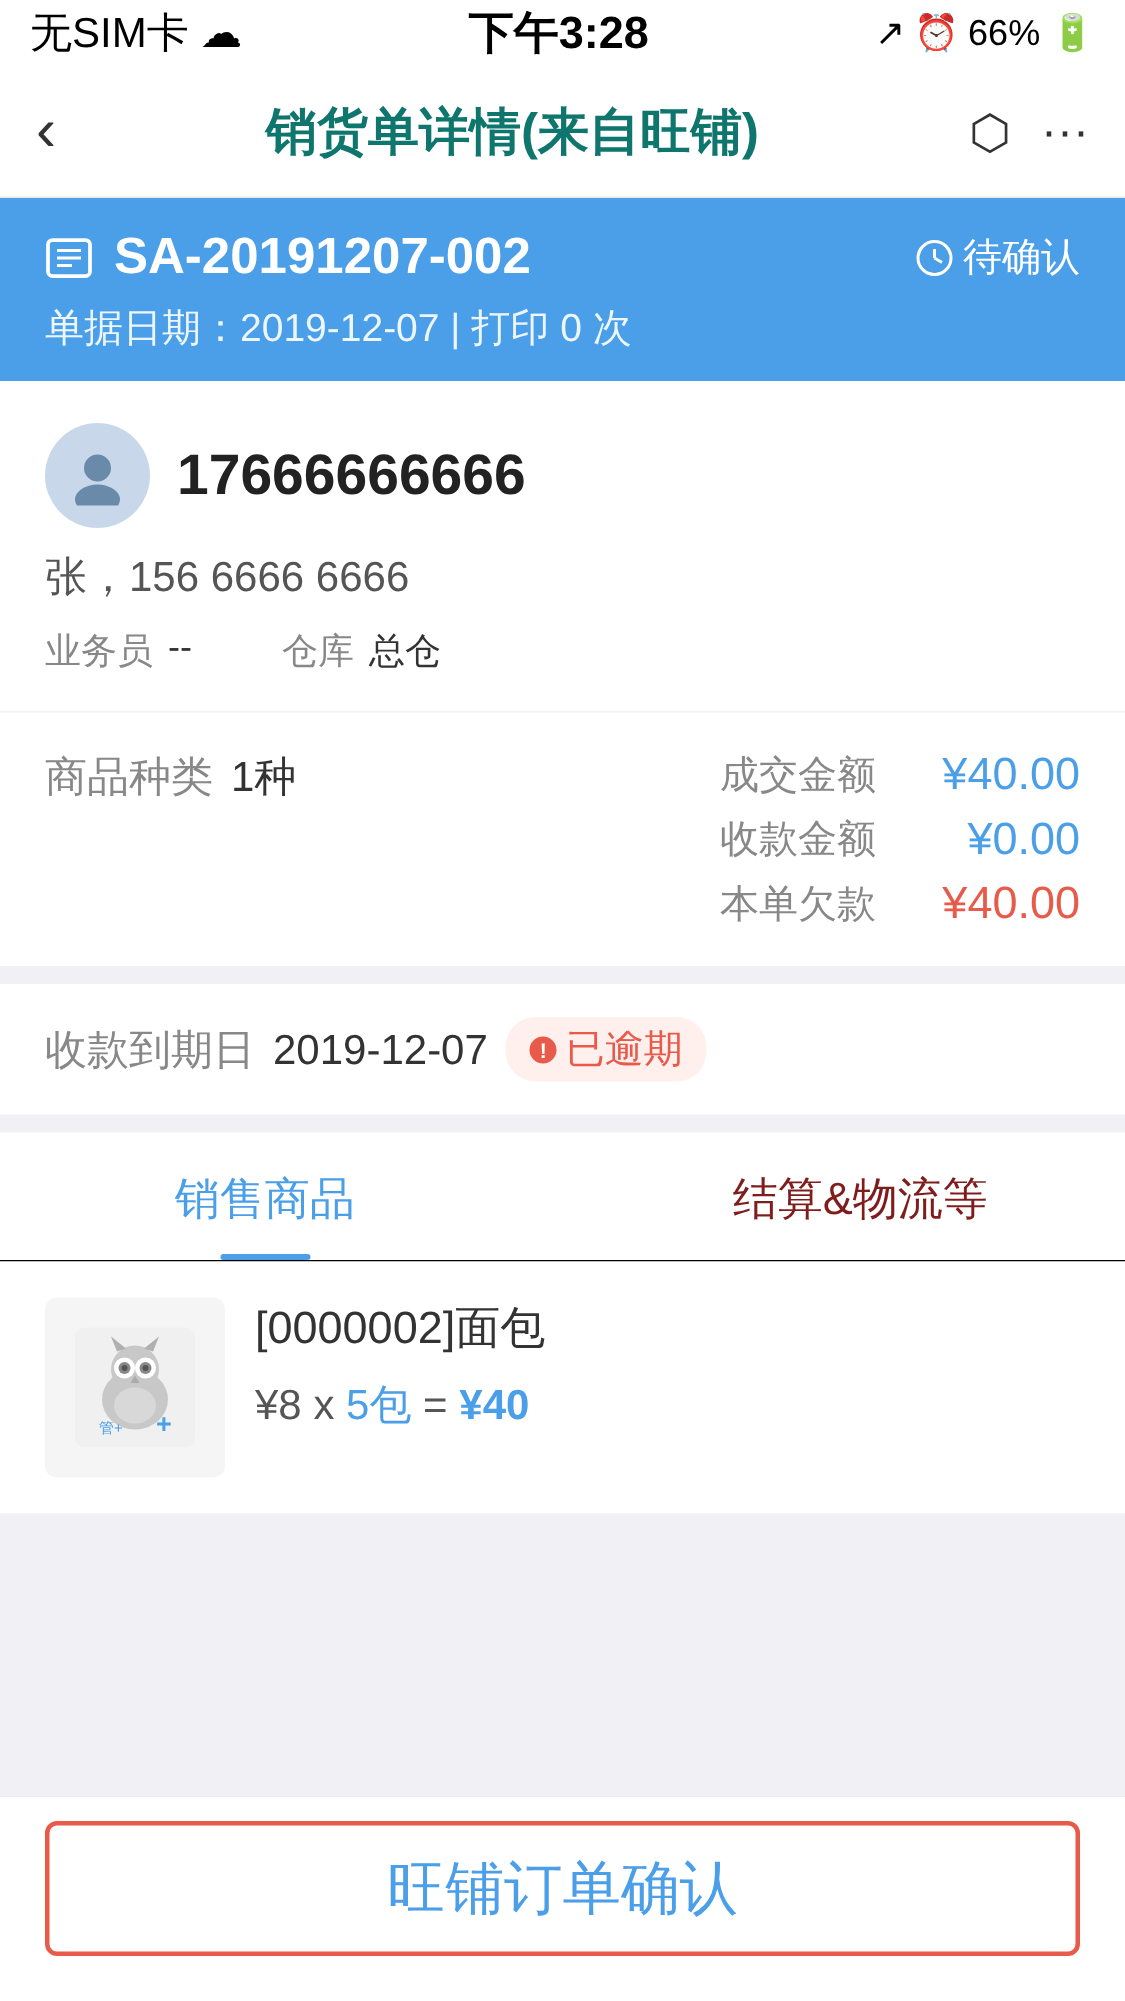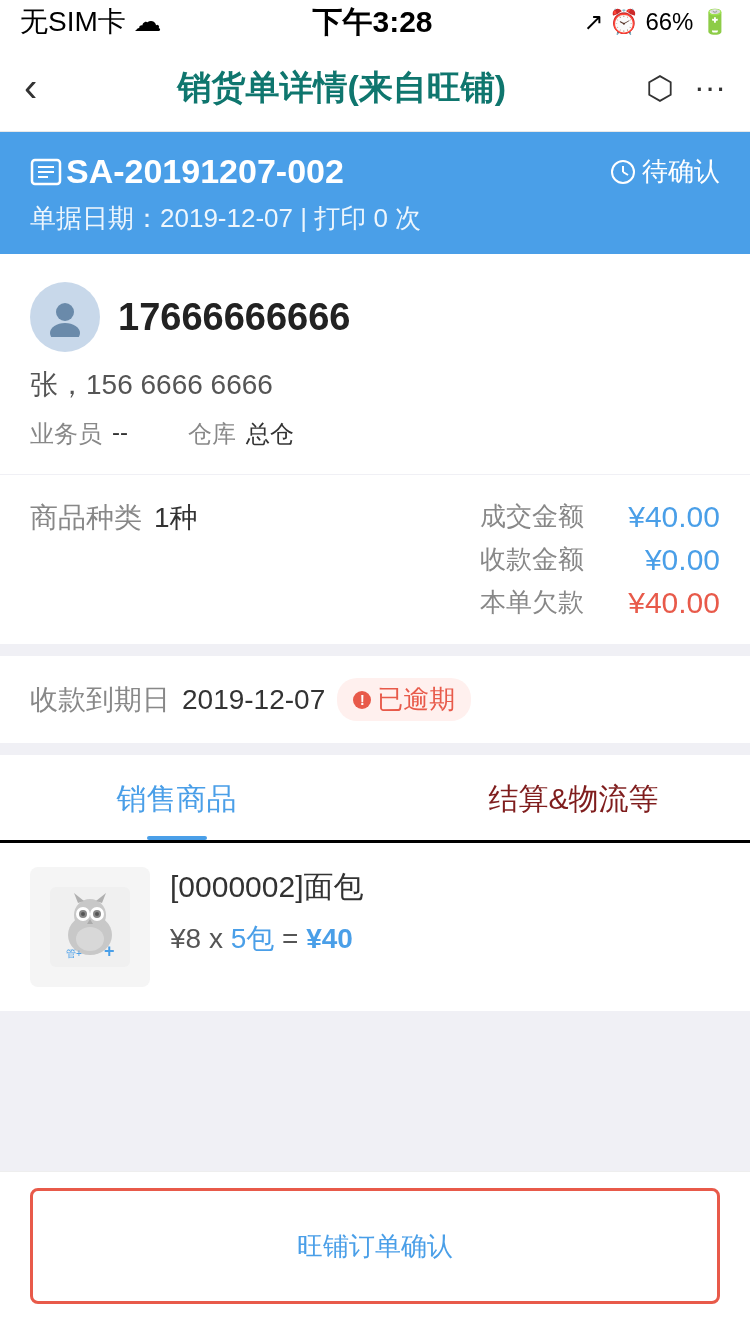--- a/index.html
+++ b/index.html
@@ -78,20 +78,21 @@
     }
     .order-header-top {
       display: flex;
       align-items: center;
       justify-content: space-between;
       margin-bottom: 10px;
     }
     .order-id {
       display: flex;
       align-items: center;
+      gap: 10px;
       font-size: 34px;
       font-weight: 700;
       color: #fff;
     }
     .order-status {
       display: flex;
       align-items: center;
       gap: 6px;
       font-size: 26px;
       color: #fff;
@@ -213,21 +214,21 @@
     }
     .overdue-text { font-size: 26px; color: #e85a4a; }
 
     
     .tab-section {
       background: #fff;
       margin-bottom: 0;
     }
     .tabs {
       display: flex;
-      border-bottom: 3px solid #000000;
+      border-bottom: 1px solid #000000;
       gap: 44px;
     }
     .tab-item {
       flex: 1;
       text-align: center;
       padding: 24px 0 20px;
       font-size: 30px;
       color: #7f1d1d;
       position: relative;
       cursor: pointer;
@@ -294,26 +295,26 @@
       position: fixed;
       bottom: 0;
       left: 0;
       width: 750px;
       background: #fff;
       padding: 16px 30px 30px;
       border-top: 1px solid #eee;
     }
     .confirm-btn {
       width: 100%;
-      height: 116px;
+      height: 90px;
       border: 3px solid #e85a4a;
       border-radius: 8px;
       background: #fff;
       color: #4a9fe8;
-      font-size: 26px;
+      font-size: 39px;
       font-weight: 500;
       cursor: pointer;
       display: flex;
       align-items: center;
       justify-content: center;
     }
   </style>
 </head>
 <body>
 

